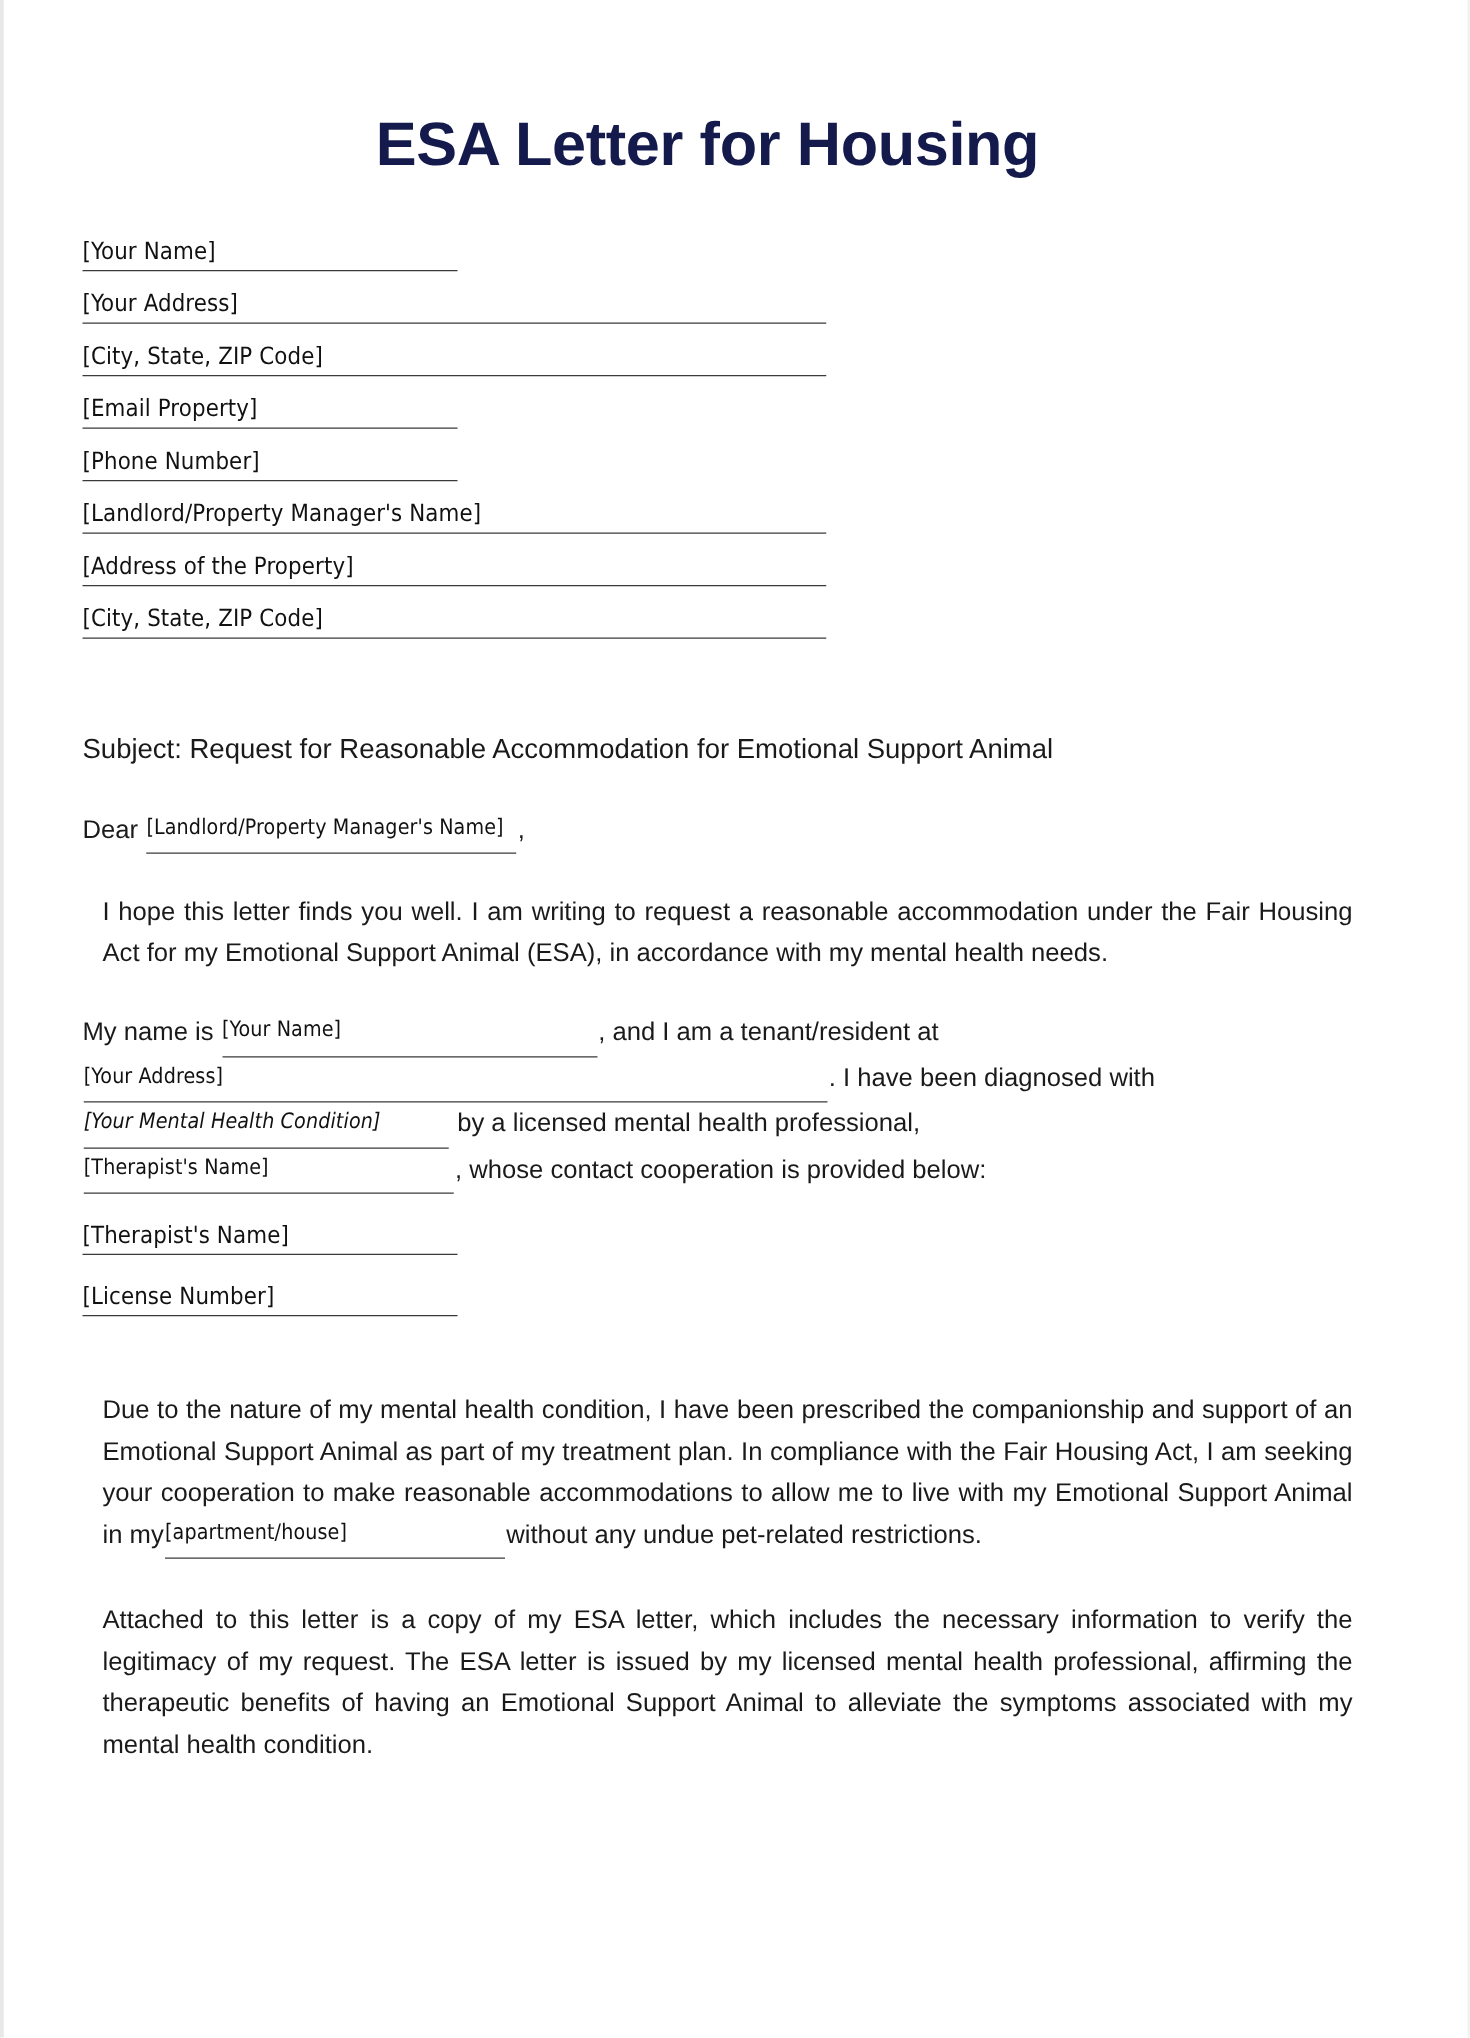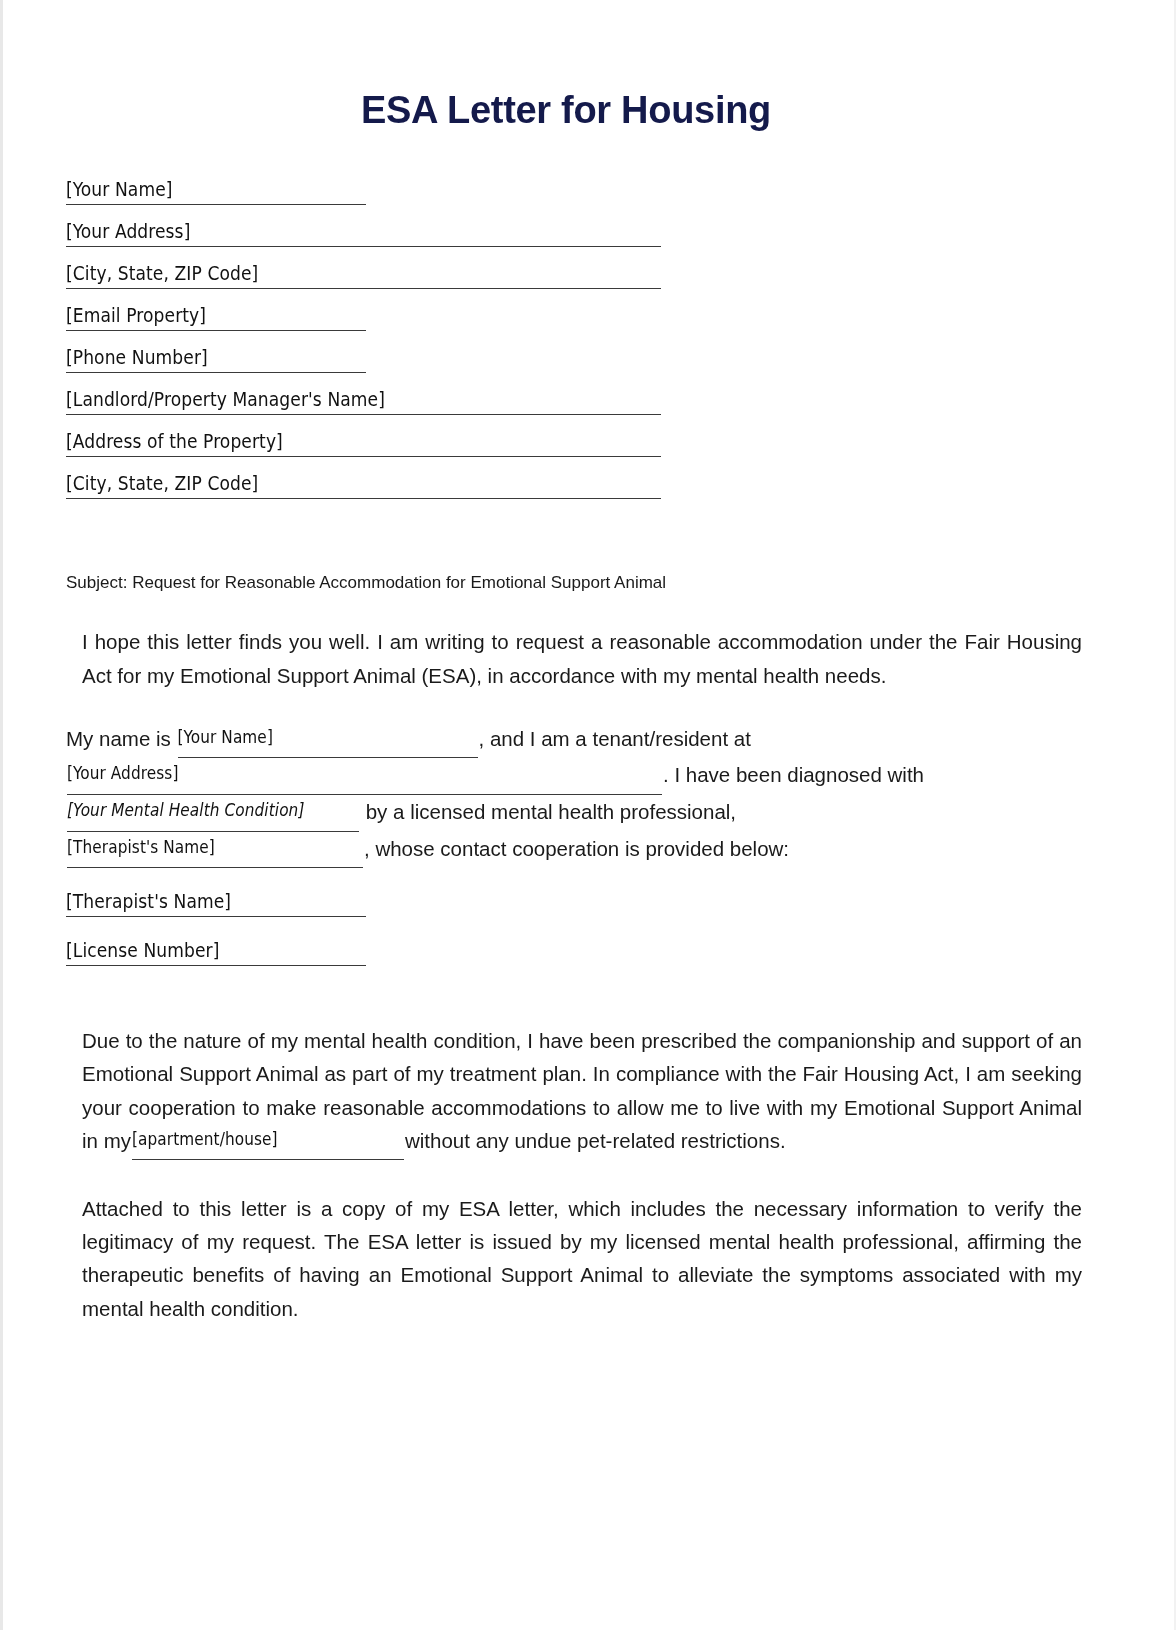--- a/index.html
+++ b/index.html
@@ -28,21 +28,21 @@
   .content {
     position: absolute;
     left: 63px;
     top: 0;
     width: 1000px;
   }
 
   
   .doc-title {
     text-align: center;
-    font-size: 38px;
+    font-size: 49px;
     font-weight: bold;
     color: #141a4b;
     letter-spacing: -0.3px;
     margin: 0;
     padding-top: 90px;
     padding-bottom: 0;
     width: 1000px;
     line-height: 1.1;
   }
 
@@ -69,21 +69,21 @@
     font-family: "DejaVu Sans Condensed", "DejaVu Sans", sans-serif;
     font-size: 19px;
     font-stretch: condensed;
     color: #111111;
     letter-spacing: 0.1px;
   }
 
   
   .subject {
     margin-top: 56px;
-    font-size: 17px;
+    font-size: 22px;
     line-height: 1.5;
     color: #1a1a1a;
   }
   .para {
     font-size: 20.5px;
     line-height: 1.62;
     color: #1a1a1a;
     text-align: justify;
     text-justify: inter-word;
     margin: 16px;
@@ -184,20 +184,26 @@
       </div>
       <div class="field-row">
         <span class="field-line long">
           <span class="ph">[City, State, ZIP Code]</span>
         </span>
       </div>
     </div>
 
     <div class="subject">Subject: Request for Reasonable Accommodation for Emotional Support Animal</div>
 
+    <div class="salutation">
+      <span>Dear</span>
+      <span class="inline-fill w-dear">
+        <span class="ph">[Landlord/Property Manager's Name]</span>
+      </span><span>,</span>
+    </div>
 
     <p class="para p-intro p1">I hope this letter finds you well. I am writing to request a reasonable accommodation under the Fair Housing Act for my Emotional Support Animal (ESA), in accordance with my mental health needs.</p>
 
     <div class="mixed">
       <span class="seg">My name is</span>
       <span class="inline-fill w-yourname">
         <span class="ph">[Your Name]</span>
       </span><span class="seg">, and I am a tenant/resident at</span><br>
       <span class="inline-fill w-youraddr">
         <span class="ph">[Your Address]</span>

